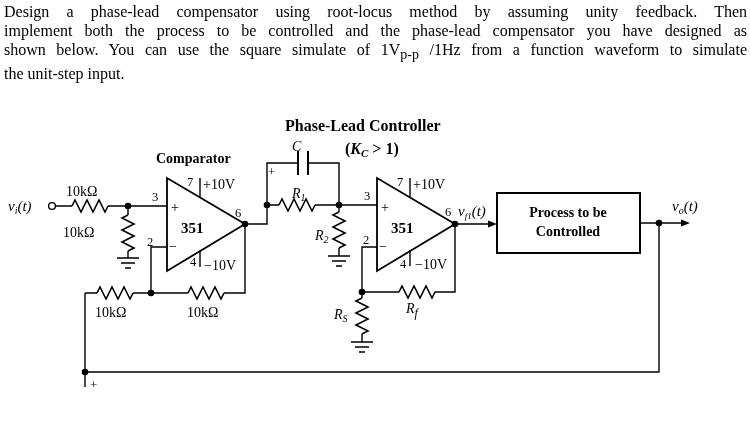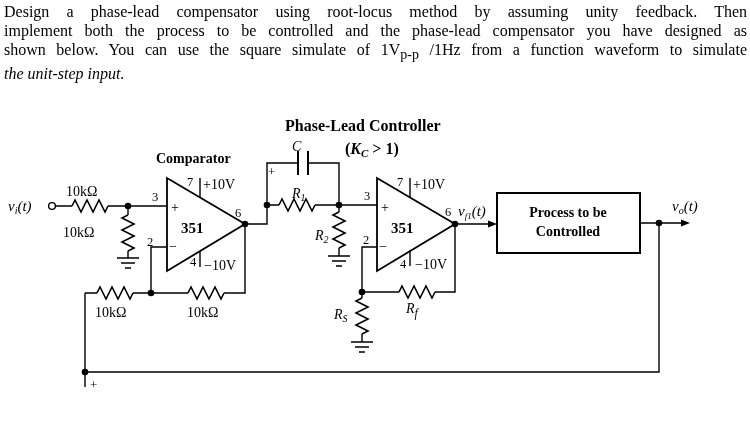--- a/index.html
+++ b/index.html
@@ -1,21 +1,21 @@
 <!DOCTYPE html>
 <html><head>
 <meta charset="utf-8">
 <style>
   html,body { margin:0; padding:0; background:#fff; }
   .page { position:relative; width:750px; height:387px; background:#ffffff;
           font-family:"Liberation Serif", serif; color:#000; overflow:hidden;padding-left:25px; }
   .intro { position:absolute; left:4px; top:2px; width:743px;
            font-size:16px; line-height:19px; }
   .jline { text-align:justify; text-align-last:justify; text-justify:inter-word; }
-  .jline.last { text-align:left; text-align-last:left;font-style:italic; }
+  .jline.last { text-align:left; text-align-last:left; }
   .sub { font-size:14px; vertical-align:-4px; }
   svg.circuit { position:absolute; left:0; top:0; }
   svg.circuit text { font-family:"Liberation Serif", serif; fill:#000; }
   .t12 { font-size:12.5px; } .t13 { font-size:13px; } .t14 { font-size:14px; }
   .t15 { font-size:15px; } .t16 { font-size:16px; }
   .bold { font-weight:bold; } .it { font-style:italic; }
   .sans { font-family:"Liberation Sans", sans-serif; }
   .wire { stroke:#000; stroke-width:1.4; fill:none; }
   .comp { stroke:#000; stroke-width:1.6; fill:none; }
   .plate { stroke:#000; stroke-width:2; fill:none; }

